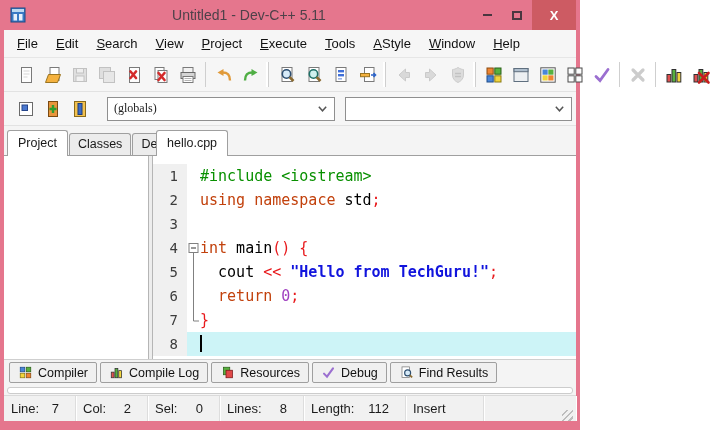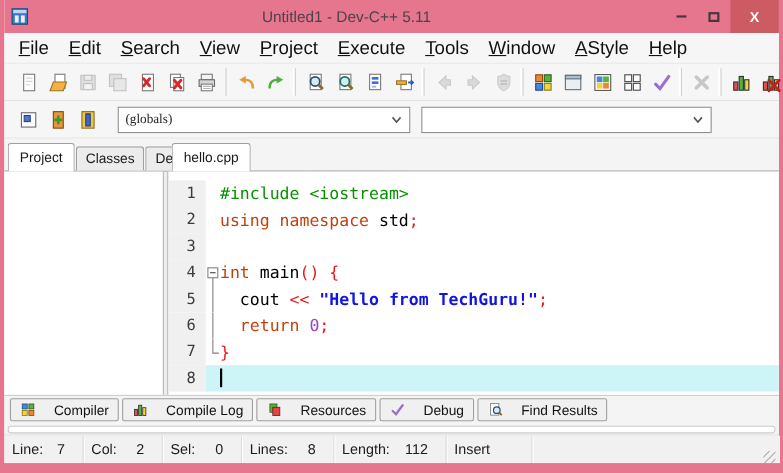--- a/index.html
+++ b/index.html
@@ -2,35 +2,35 @@
 <html><head>
 <meta charset="utf-8">
 <style>
   :root{
     --pink:#e5768d; --close:#cd5b63; --bar:#f6f6f6; --bord:#a8a8a8;
     --curline:#cdf4f7;
   }
   *{box-sizing:border-box;}
   html,body{margin:0;padding:0;}
   body{width:712px;height:430px;overflow:hidden;font-family:"Liberation Sans",sans-serif;background:#fff;}
-  .window{width:712px;height:430px;display:flex;flex-direction:column;border-left:4px solid var(--pink);border-right:4px solid var(--pink);background:#fff;}
+  .window{width:580px;height:430px;display:flex;flex-direction:column;border-left:4px solid var(--pink);border-right:4px solid var(--pink);background:#fff;}
 
   
   .titlebar{height:30px;background:var(--pink);display:flex;align-items:center;padding-left:6px;flex:0 0 auto;}
   .app-icon svg{width:16px;height:16px;display:block;}
   .title{flex:1;text-align:center;color:#4e4149;font-size:14px;}
   .win-controls{display:flex;height:100%;}
   .wc{width:30px;height:100%;display:flex;align-items:center;justify-content:center;cursor:default;}
   .glyph-min{width:9px;height:2px;background:#4a3640;}
   .glyph-max{width:10px;height:9px;border:2px solid #4a3640;}
   .wc.close{width:44px;background:var(--close);color:#fff;font-weight:bold;font-size:13px;}
 
   
   .menubar{height:28px;background:var(--bar);display:flex;align-items:center;padding-left:4px;border-bottom:1px solid #e6e6e6;flex:0 0 auto;}
-  .menu-item{padding:4px 9px;font-size:17px;color:#111;}
+  .menu-item{padding:4px 9px;font-size:13px;color:#111;}
   .menu-item u{text-decoration:underline;}
 
   
   .toolbar{height:34px;background:var(--bar);display:flex;align-items:center;padding:0 4px;border-bottom:1px solid #e2e2e2;flex:0 0 auto;}
   .tb-groups{display:flex;align-items:center;height:100%;}
   .tb-group{display:flex;align-items:center;padding:0 4px;height:78%;}
   .tb-group + .tb-group{border-left:1px solid #cfcfcf;box-shadow:-2px 0 0 #fff inset;}
   .tb-btn{width:27px;height:27px;border:none;background:transparent;display:flex;align-items:center;justify-content:center;padding:0;}
   .tb-btn svg{width:20px;height:20px;display:block;}
   .tb-btn.disabled{opacity:.5;filter:grayscale(1);}
@@ -61,21 +61,21 @@
   .caret{display:inline-block;width:2px;height:17px;background:#000;vertical-align:-3px;}
   .tk-preprocessor{color:#089000;}
   .tk-keyword{color:#c2410c;font-weight:normal;}
   .tk-plain{color:#000;}
   .tk-symbol{color:#e8191c;}
   .tk-string{color:#1114dd;font-weight:bold;}
   .tk-number{color:#a040c0;}
 
   
   .bottom-tabs{height:26px;background:#f4f4f4;border-top:1px solid #cfcfcf;display:flex;align-items:center;padding-left:2px;flex:0 0 auto;}
-  .btab{display:flex;align-items:center;gap:16px;background:#f0f0f0;border:1px solid #9f9f9f;border-radius:2px;padding:2px 8px;margin-left:3px;font-size:12.5px;height:21px;color:#111;}
+  .btab{display:flex;align-items:center;gap:5px;background:#f0f0f0;border:1px solid #9f9f9f;border-radius:2px;padding:2px 8px;margin-left:3px;font-size:12.5px;height:21px;color:#111;}
   .btab svg{width:15px;height:15px;display:block;}
 
   .strip-wrap{height:10px;background:#f4f4f4;display:flex;align-items:center;padding:0 3px;flex:0 0 auto;}
   .strip-inner{flex:1;height:7px;background:#fff;border:1px solid #cccccc;border-radius:3px;}
 
   
   .statusbar{height:26px;background:#f1f1f1;border-top:1px solid #dadada;display:flex;align-items:stretch;font-size:13px;color:#1c1c1c;flex:0 0 auto;}
   .sp{display:flex;align-items:center;padding-left:7px;border-right:1px solid #ddd;box-shadow:1px 0 0 #fff;}
   .sp-val{margin-left:auto;margin-right:16px;}
   .sp:nth-child(1){width:72px;}
@@ -118,22 +118,22 @@
   </div>
 
   <div class="menubar" id="menubar">
       <div class="menu-item"><u>F</u>ile</div>
       <div class="menu-item"><u>E</u>dit</div>
       <div class="menu-item"><u>S</u>earch</div>
       <div class="menu-item"><u>V</u>iew</div>
       <div class="menu-item"><u>P</u>roject</div>
       <div class="menu-item"><u>E</u>xecute</div>
       <div class="menu-item"><u>T</u>ools</div>
+      <div class="menu-item"><u>A</u>Style</div>
       <div class="menu-item"><u>W</u>indow</div>
-      <div class="menu-item"><u>A</u>Style</div>
       <div class="menu-item"><u>H</u>elp</div>
     </div>
 
   <div class="toolbar">
     <div class="tb-groups" id="tb1groups">
         <div class="tb-group">
           <button class="tb-btn">
             <span>
               <svg viewBox="0 0 20 20">
                 <rect x="5.5" y="2.5" width="10" height="15" fill="#fdfdfd" stroke="#7a7a7a"></rect>

